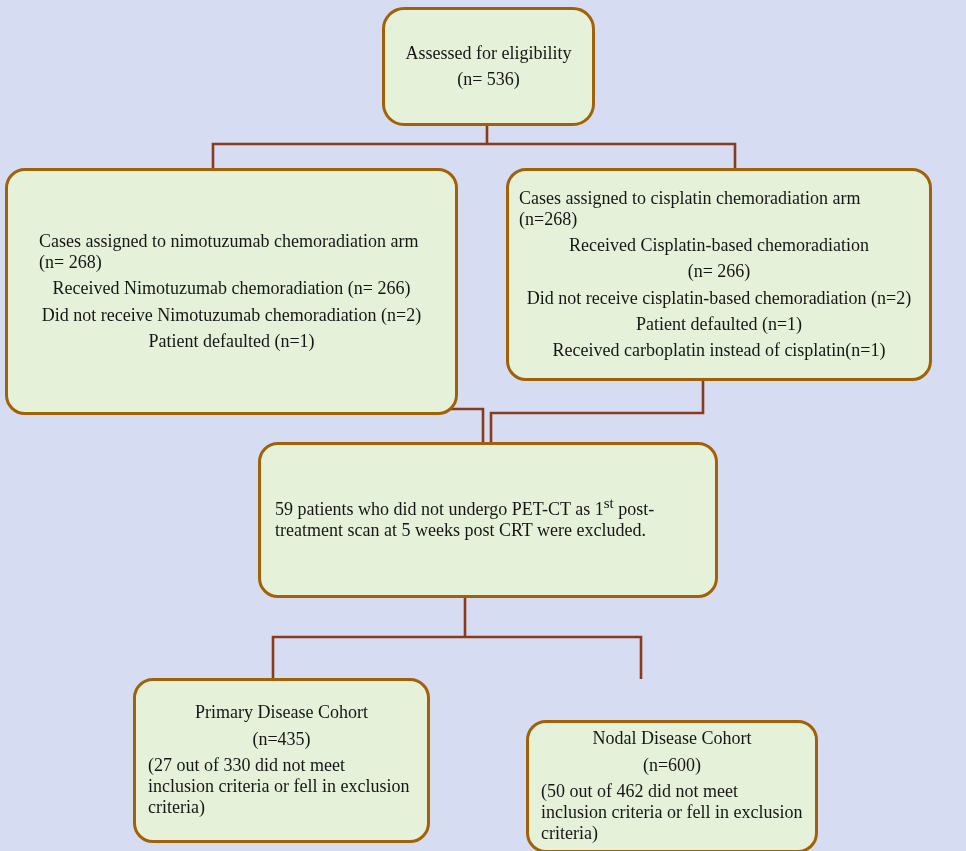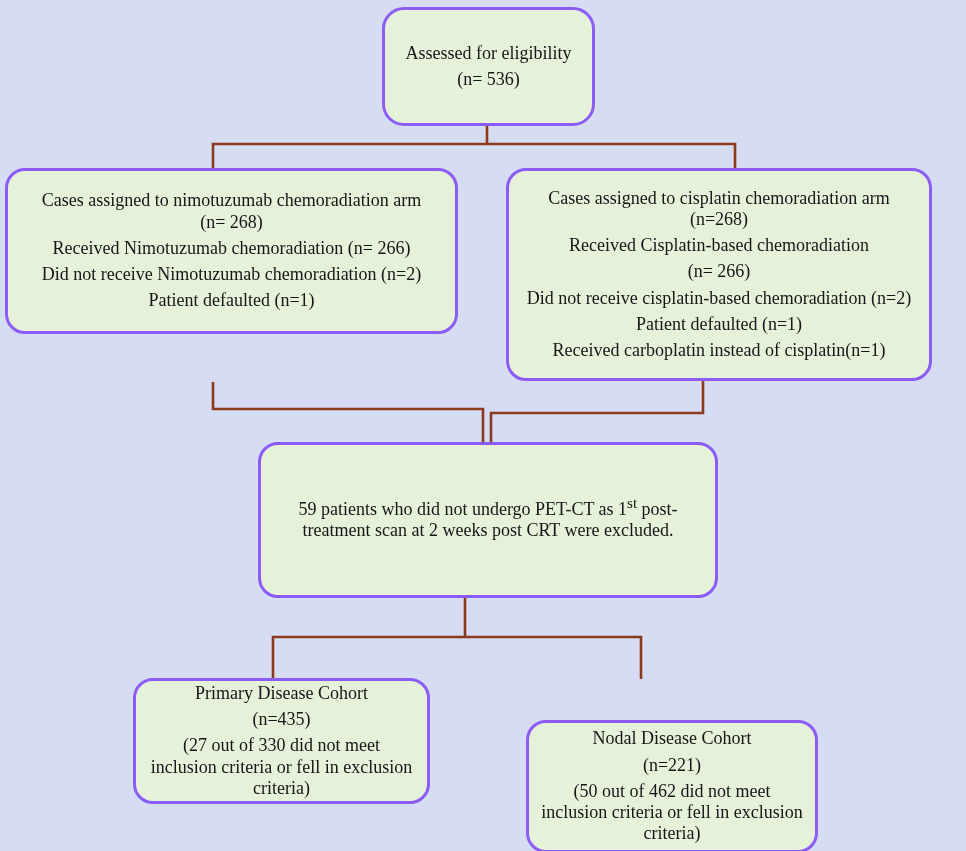--- a/index.html
+++ b/index.html
@@ -19,46 +19,45 @@
     position: absolute;
     left: 0; top: 0;
     width: 966px; height: 851px;
     pointer-events: none;
   }
 
   .box {
     position: absolute;
     box-sizing: border-box;
     background: #e6f1da;
-    border: 3px solid #8b5cf6;
+    border: 3px solid #a16207;
     border-radius: 20px;
     display: flex;
     flex-direction: column;
     justify-content: center;
     align-items: center;
-    text-align: center;
     font-size: 18px;
     line-height: 1.18;
     padding: 4px 10px;
   }
 
   .box p { margin: 2.5px 0; }
 
   sup.ord {
     font-size: 15px;
     line-height: 0;
     vertical-align: super;
   }
 
   
   #box-eligibility { left: 382px; top: 7px;   width: 213px; height: 119px; border-radius: 22px; }
-  #box-nimo        { left: 5px;   top: 168px; width: 453px; height: 166px; padding: 4px 19px; }
+  #box-nimo        { left: 5px;   top: 168px; width: 453px; height: 247px; padding: 4px 31px; }
   #box-cis         { left: 506px; top: 168px; width: 426px; height: 213px; }
   #box-excl        { left: 258px; top: 442px; width: 460px; height: 156px; padding: 4px 14px; }
-  #box-primary     { left: 133px; top: 678px; width: 297px; height: 126px; padding: 4px 12px; }
+  #box-primary     { left: 133px; top: 678px; width: 297px; height: 165px; padding: 4px 12px; }
   #box-nodal       { left: 526px; top: 678px; width: 292px; height: 133px; padding: 20px 12px; margin-top: 42px; }
 </style>
 </head>
 <body>
 
 <div class="canvas">
 
   <svg class="connectors" viewBox="0 0 966 851" xmlns="http://www.w3.org/2000/svg">
     <g fill="none" stroke="#8a3b1d" stroke-width="2.6">
       <path d="M487 126 L487 144 M213 169 L213 144 L735 144 L735 169"></path>
@@ -83,28 +82,28 @@
   <div class="box" id="box-cis">
     <p>Cases assigned to cisplatin chemoradiation arm (n=268)</p>
     <p>Received Cisplatin-based chemoradiation</p>
     <p>(n=&nbsp;266)</p>
     <p>Did not receive cisplatin-based chemoradiation (n=2)</p>
     <p>Patient defaulted (n=1)</p>
     <p>Received carboplatin instead of cisplatin(n=1)</p>
   </div>
 
   <div class="box" id="box-excl">
-    <p><span>59 patients who did not undergo PET-CT as 1</span><sup class="ord">st</sup><span> post-treatment scan at 2 weeks post CRT were excluded.</span></p>
+    <p><span>59 patients who did not undergo PET-CT as 1</span><sup class="ord">st</sup><span> post-treatment scan at 5 weeks post CRT were excluded.</span></p>
   </div>
 
   <div class="box" id="box-primary">
     <p>Primary Disease Cohort</p>
     <p>(n=435)</p>
     <p>(27 out of 330 did not meet inclusion criteria or fell in exclusion criteria)</p>
   </div>
 
   <div class="box" id="box-nodal">
     <p>Nodal Disease Cohort</p>
-    <p>(n=221)</p>
+    <p>(n=600)</p>
     <p>(50 out of 462 did not meet inclusion criteria or fell in exclusion criteria)</p>
   </div>
 
 </div>
 
 </body></html>

